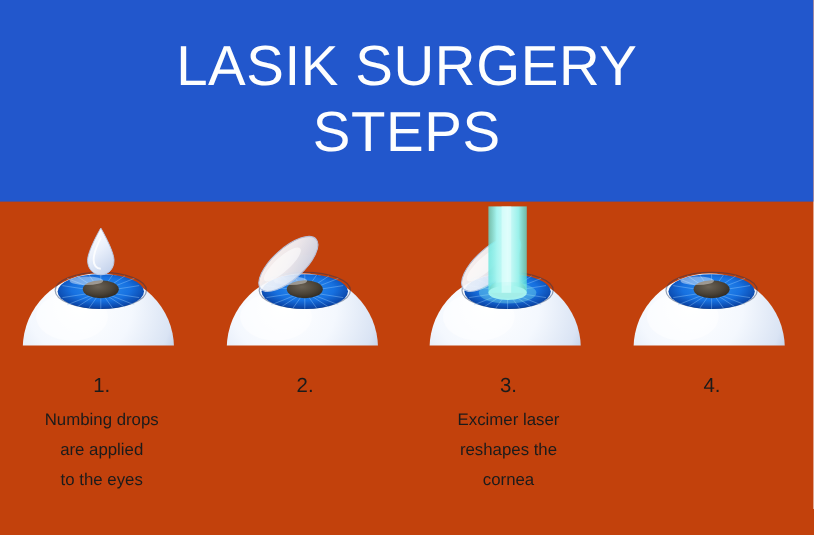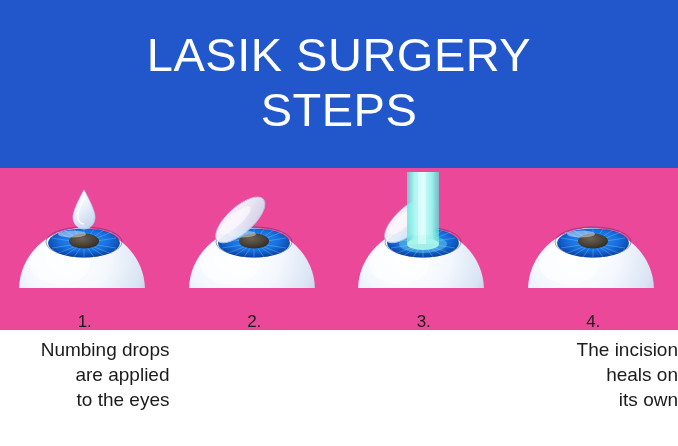--- a/index.html
+++ b/index.html
@@ -9,22 +9,22 @@
     width: 678px;
     height: 446px;
     overflow: hidden;
     background: #ffffff;
     font-family: "Liberation Sans", sans-serif;
   }
 
   #infographic {
     position: relative;
     width: 678px;
-    height: 330px;
-    background: #ec4899;
+    height: 446px;
+    background: #c2410c;
   }
 
   
   .header-banner {
     position: absolute;
     left: 0;
     top: 0;
     width: 678px;
     height: 168px;
     background: #2257cc;
@@ -91,27 +91,26 @@
   .step-number {
     font-family: "Liberation Sans", sans-serif;
     font-size: 17px;
     font-weight: 400;
     line-height: 24px;
     color: #1b1b1b;
   }
 
   .step-text {
     font-family: "Liberation Sans", sans-serif;
-    font-size: 19px;
+    font-size: 14px;
     font-weight: 400;
     line-height: 25px;
     color: #1b1b1b;
     white-space: pre-line;
     margin-top: 3px;
-    text-align: right;
   }
 </style>
 </head>
 <body>
 
 <div id="infographic">
 
   <div class="header-banner">
     <div class="header-title">LASIK SURGERY
 STEPS</div>
@@ -345,20 +344,23 @@
           <g>
             <rect x="68" y="4" width="32" height="72" fill="url(#beam3)"></rect>
             <ellipse cx="84" cy="76" rx="16" ry="6" fill="#b6f7f2" opacity="0.95"></ellipse>
             <ellipse cx="84" cy="76" rx="24" ry="9" fill="#8bf0e8" opacity="0.35"></ellipse>
             <rect x="79" y="4" width="8" height="72" fill="#e6fffd" opacity="0.55"></rect>
           </g>
         </svg>
       </div>
       <div class="caption-block">
         <div class="step-number">3.</div>
+        <div class="step-text">Excimer laser
+reshapes the
+cornea</div>
       </div>
     </div>
 
     <div class="step-panel">
       <div class="illustration">
         <svg width="170" height="130" viewBox="0 0 170 130">
           <defs>
             <radialGradient id="sclera4" cx="38%" cy="22%" r="82%">
               <stop offset="0%" stop-color="#ffffff"></stop>
               <stop offset="42%" stop-color="#f4f8fe"></stop>
@@ -407,20 +409,17 @@
             <line x1="84" y1="75" x2="64" y2="88"></line>
             <line x1="84" y1="75" x2="56" y2="86"></line>
             <line x1="84" y1="75" x2="52" y2="80"></line>
           </g>
           <ellipse cx="84" cy="73" rx="15" ry="7.5" fill="url(#pupil4)"></ellipse>
           <ellipse cx="72" cy="66" rx="14" ry="3.6" fill="#ffffff" opacity="0.42"></ellipse>
         </svg>
       </div>
       <div class="caption-block">
         <div class="step-number">4.</div>
-        <div class="step-text">The incision
-heals on
-its own</div>
       </div>
     </div>
 
   </div>
 </div>
 
 </body></html>

